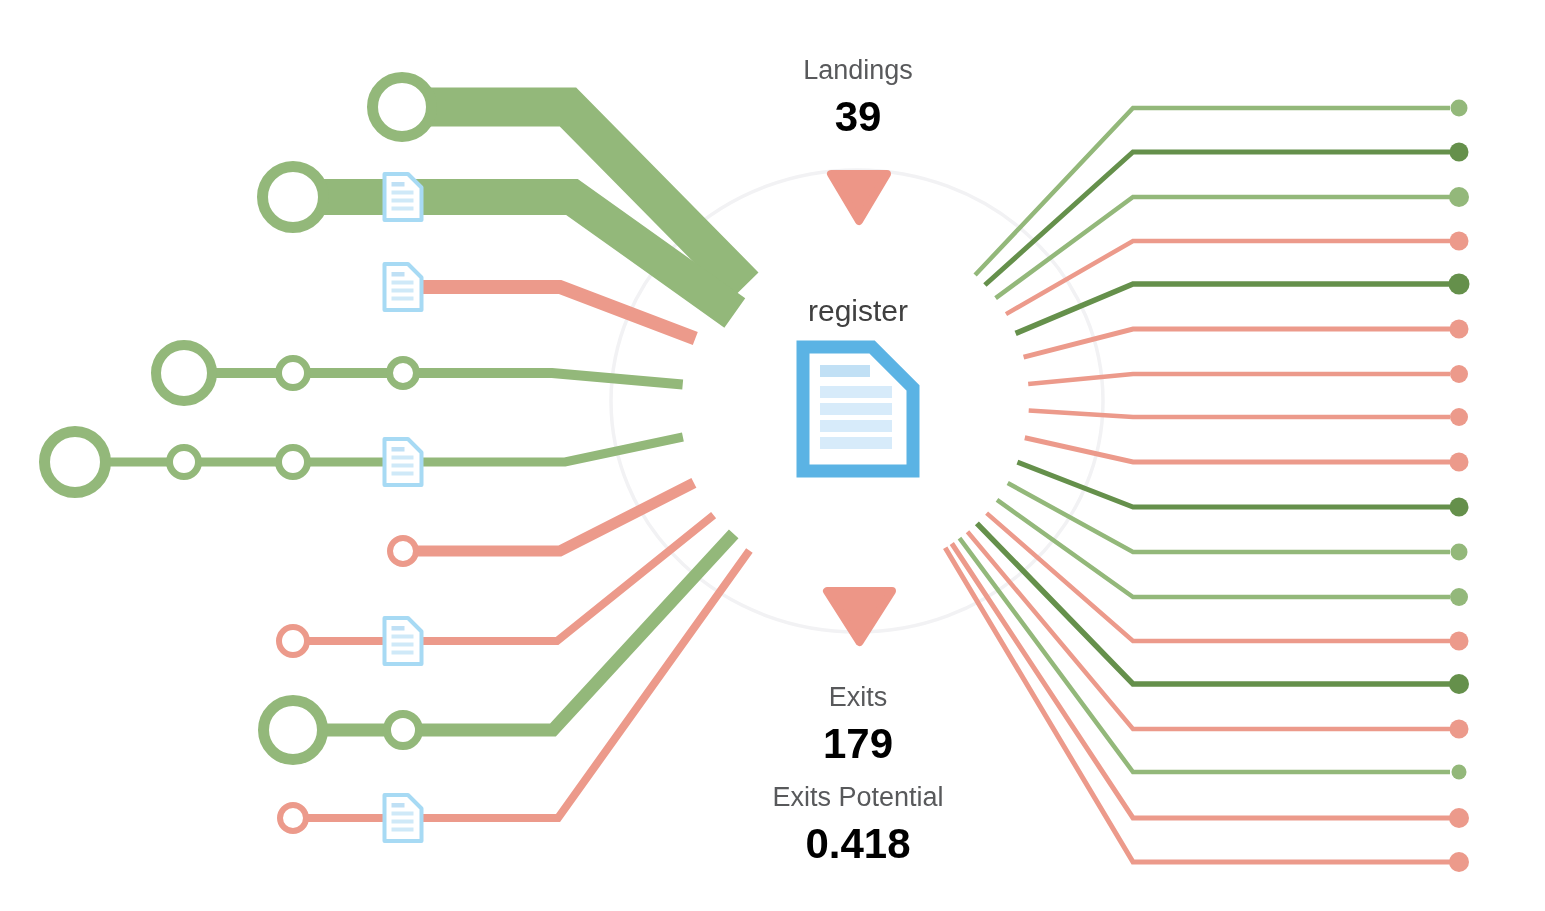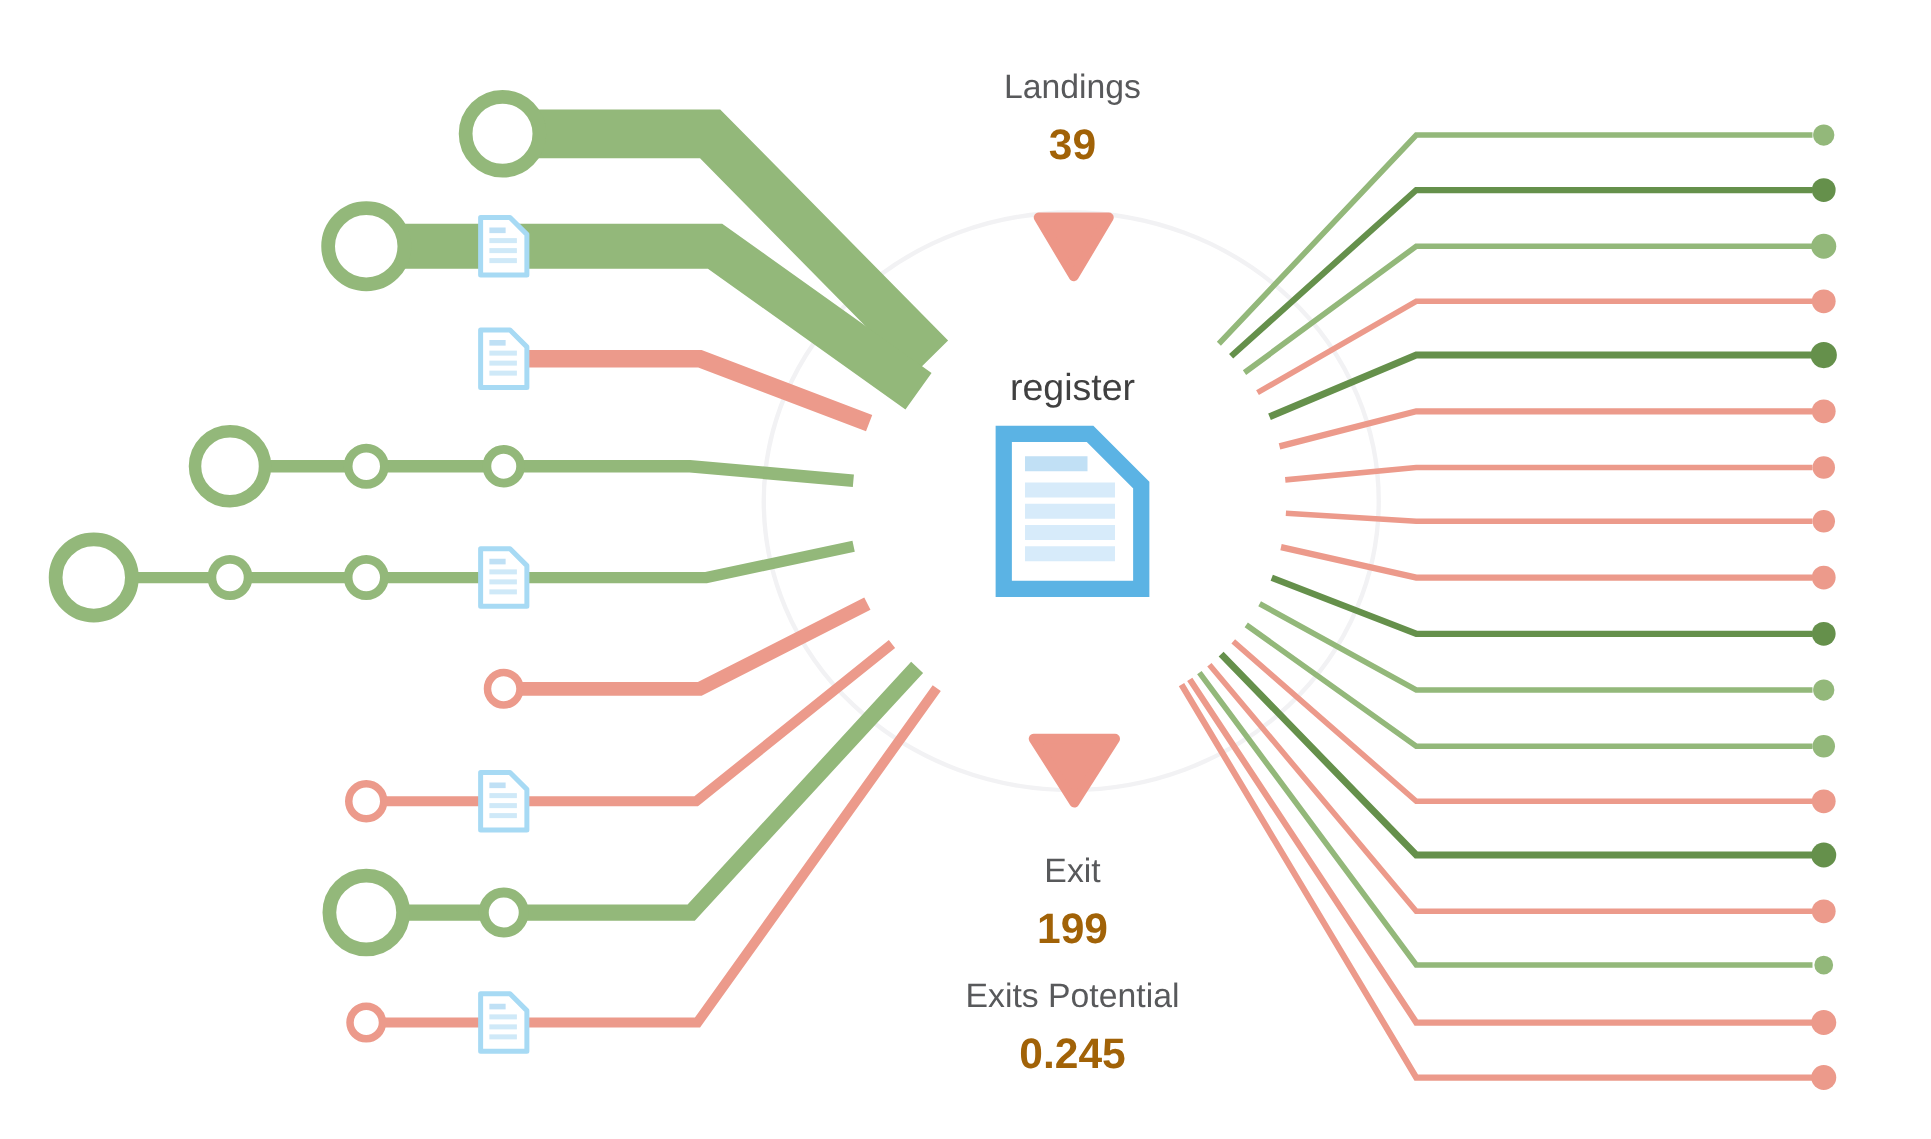--- a/index.html
+++ b/index.html
@@ -7,21 +7,21 @@
     width: 1545px; height: 911px; position: relative; overflow: hidden;
     font-family: "Liberation Sans", sans-serif;
   }
   #stage { position: absolute; inset: 0; text-decoration: underline; }
   svg#flow-svg { position: absolute; left: 0; top: 0; }
   .centered-label {
     position: absolute; left: 858px; transform: translate(-50%, -50%);
     white-space: nowrap; user-select: none;
   }
   .metric-label { font-size: 27px; color: #58595b; }
-  .metric-value { font-size: 34px; font-weight: bold; color: #a16207; }
+  .metric-value { font-size: 42px; font-weight: bold; color: #000000; }
   .node-title   { font-size: 30px; color: #404040; }
   .pos-landings-label { top: 70px; }
   .pos-landings-value { top: 117px; }
   .pos-register       { top: 311px; }
   .pos-exits-label    { top: 697px; }
   .pos-exits-value    { top: 744px; }
   .pos-exitpot-label  { top: 797px; }
   .pos-exitpot-value  { top: 844px; }
 </style>
 </head>
@@ -122,19 +122,19 @@
       <rect x="820" y="403" width="72" height="12" fill="#d7ebfa"></rect>
       <rect x="820" y="420" width="72" height="12" fill="#d7ebfa"></rect>
       <rect x="820" y="437" width="72" height="12" fill="#d7ebfa"></rect>
     </svg>
 
   <div class="centered-label metric-label pos-landings-label">Landings</div>
   <div class="centered-label metric-value pos-landings-value">39</div>
 
   <div class="centered-label node-title pos-register">register</div>
 
-  <div class="centered-label metric-label pos-exits-label">Exit</div>
-  <div class="centered-label metric-value pos-exits-value">199</div>
+  <div class="centered-label metric-label pos-exits-label">Exits</div>
+  <div class="centered-label metric-value pos-exits-value">179</div>
 
   <div class="centered-label metric-label pos-exitpot-label">Exits Potential</div>
-  <div class="centered-label metric-value pos-exitpot-value">0.245</div>
+  <div class="centered-label metric-value pos-exitpot-value">0.418</div>
 
 </div>
 
 </body></html>

